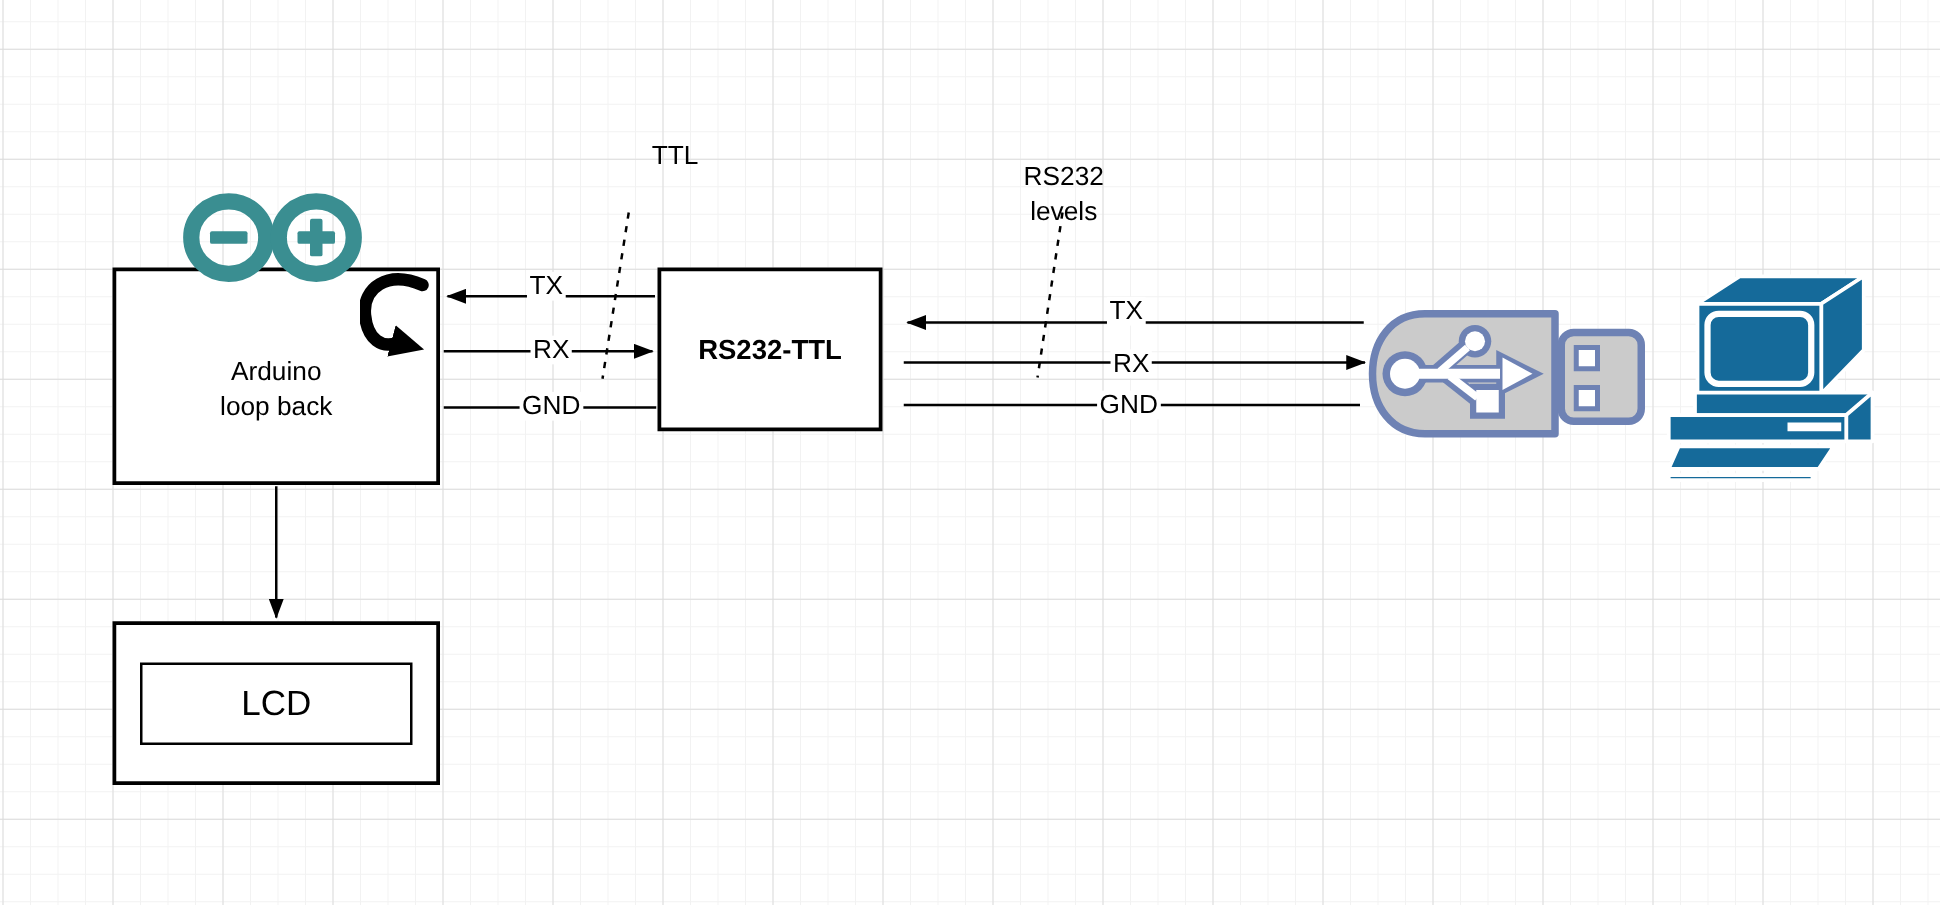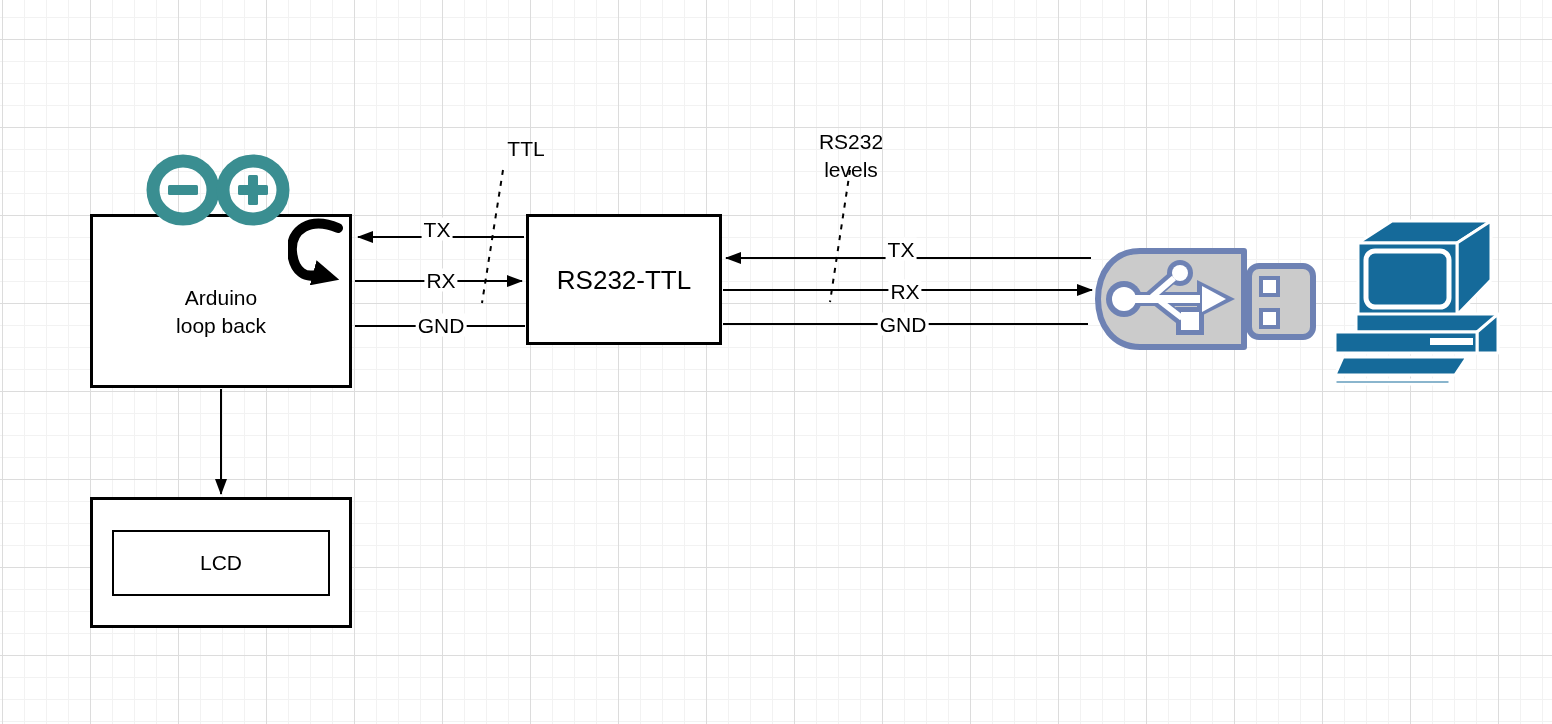--- a/index.html
+++ b/index.html
@@ -30,23 +30,23 @@
   .node{
     position:absolute;
     box-sizing:border-box;
     background:#ffffff;
     border:3px solid var(--ink);
     display:flex;align-items:center;justify-content:center;
     text-align:center;
     font-size:21px;line-height:28px;
   }
   .node-arduino{left:90px;top:214px;width:262px;height:174px;padding-top:22px;}
-  .node-converter{left:526px;top:214px;width:196px;height:131px;font-size:26px;}
+  .node-converter{left:526px;top:214px;width:180px;height:131px;font-size:22px;font-weight:bold;}
   .node-lcd-outer{left:90px;top:497px;width:262px;height:131px;}
-  .node-lcd-inner{left:112px;top:530px;width:218px;height:66px;border-width:2px;font-size:21px;}
+  .node-lcd-inner{left:112px;top:530px;width:218px;height:66px;border-width:2px;font-size:28px;}
   .wire-label{
     position:absolute;
     transform:translate(-50%,-50%);
     background:#ffffff;
     padding:0 2px;
     font-size:21px;line-height:23px;
     white-space:nowrap;
   }
   .free-label{
     position:absolute;
@@ -153,21 +153,21 @@
     <rect x="102" y="120" width="43" height="7" fill="#ffffff"></rect>
   </svg>
 
   <span class="wire-label" style="left:437px;top:229px;">TX</span>
   <span class="wire-label" style="left:441px;top:280px;">RX</span>
   <span class="wire-label" style="left:441px;top:325px;">GND</span>
   <span class="wire-label" style="left:901px;top:249px;">TX</span>
   <span class="wire-label" style="left:905px;top:291px;">RX</span>
   <span class="wire-label" style="left:903px;top:324px;">GND</span>
 
-  <div class="free-label" style="left:526px;top:125px;margin-top:24px;">
+  <div class="free-label" style="left:540px;top:125px;">
     <span>TTL</span>
   </div>
   <div class="free-label" style="left:851px;top:124px;margin-top:32px;">
     <div>RS232</div>
     <div>levels</div>
   </div>
 
 </div>
 
 </body></html>

